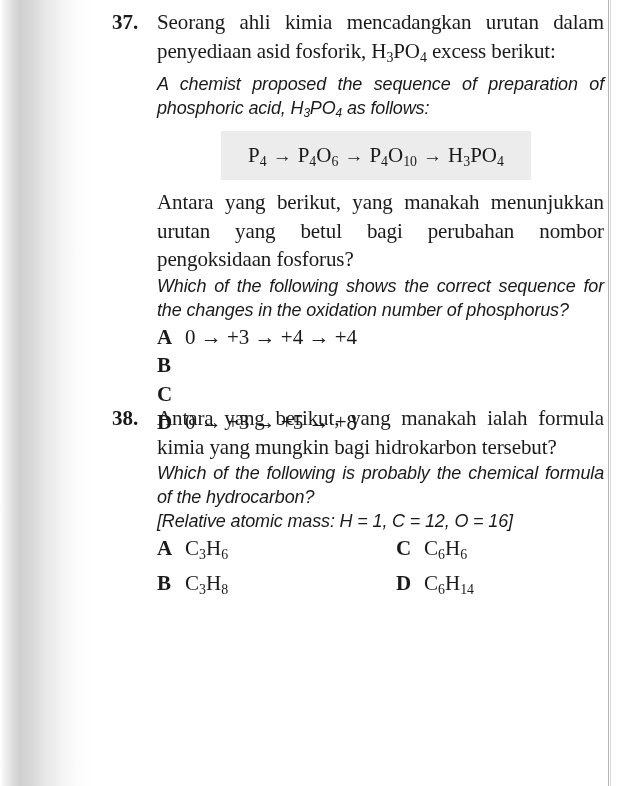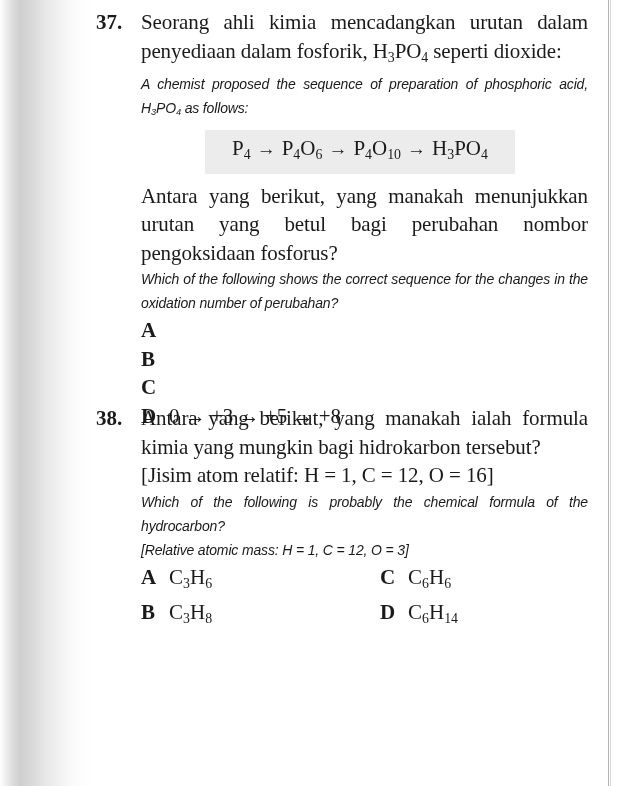--- a/index.html
+++ b/index.html
@@ -43,21 +43,21 @@
   }
   #page-rule-2 {
     position: absolute;
     left: 610px; top: 0;
     width: 1px; height: 786px;
     background: #d8d8d8;
   }
 
   #page {
     position: absolute;
-    left: 0; top: 0;
+    left: 16px; top: 0;
     width: 515px; height: 786px;
   }
 
   .question {
     position: absolute;
     left: 96px;
     width: 492px;
   }
   #q37 { top: 8px; }
   #q38 { top: 404px; }
@@ -87,37 +87,37 @@
     text-align-last: left;
     margin: 0;
     letter-spacing: -0.1px;
   }
   .malay.nojust { text-align: left; }
 
   
   .english {
     font-family: "Liberation Sans", sans-serif;
     font-style: italic;
-    font-size: 14px;
+    font-size: 18px;
     line-height: 24px;
     text-align: justify;
     text-align-last: left;
     margin: 0;
     color: #1a1a1a;
     letter-spacing: -0.15px;
   }
   .english.nojust { text-align: left; }
 
   sub { font-size: 0.66em; vertical-align: -0.26em; }
 
   
   .equation-box {
     background: #ececec;
     margin: 6px 0 8px 0;
-    padding: 5px 0 6px 0;
+    padding: 11px 0 6px 0;
     text-align: center;
     width: 310px;
     margin-left: 64px;
   }
   .equation {
     font-family: "Liberation Serif", serif;
     font-size: 21px;
     line-height: 26px;
     white-space: nowrap;
   }
@@ -167,58 +167,58 @@
 <div id="page-rule"></div>
 <div id="page-rule-2"></div>
 
 <div id="page">
 
   <div class="question" id="q37">
     <div class="q-number">37.</div>
     <div class="q-body">
 
       <p class="malay"><span>Seorang ahli kimia mencadangkan urutan dalam</span>
-        <span>penyediaan dalam fosforik, H</span><sub>3</sub><span>PO</span><sub>4</sub><span> seperti dioxide:</span></p>
+        <span>penyediaan asid fosforik, H</span><sub>3</sub><span>PO</span><sub>4</sub><span> excess berikut:</span></p>
 
       <p class="english"><span>A chemist proposed the sequence of preparation of phosphoric acid, H</span><sub>3</sub><span>PO</span><sub>4</sub><span> as follows:</span></p>
 
       <div class="equation-box">
         <span class="equation"><span>P<sub>4</sub></span><span class="arrow">→</span><span>P<sub>4</sub>O<sub>6</sub></span><span class="arrow">→</span><span>P<sub>4</sub>O<sub>10</sub></span><span class="arrow">→</span><span>H<sub>3</sub>PO<sub>4</sub></span></span>
       </div>
 
       <p class="malay">Antara yang berikut, yang manakah menunjukkan urutan yang betul bagi perubahan nombor pengoksidaan fosforus?</p>
-      <p class="english">Which of the following shows the correct sequence for the changes in the oxidation number of perubahan?</p>
+      <p class="english">Which of the following shows the correct sequence for the changes in the oxidation number of phosphorus?</p>
 
       <ul class="options">
         <li class="option-row">
           <span class="option-letter">A</span>
+          <span class="option-text">0 → +3 → +4 → +4</span>
         </li>
         <li class="option-row">
           <span class="option-letter">B</span>
         </li>
         <li class="option-row">
           <span class="option-letter">C</span>
         </li>
         <li class="option-row">
           <span class="option-letter">D</span>
           <span class="option-text">0 → +3 → +5 → +8</span>
         </li>
       </ul>
     </div>
   </div>
 
   <div class="question" id="q38">
     <div class="q-number">38.</div>
     <div class="q-body">
 
       <p class="malay">Antara yang berikut, yang manakah ialah formula kimia yang mungkin bagi hidrokarbon tersebut?</p>
-      <p class="malay nojust">[Jisim atom relatif: H = 1, C = 12, O = 16]</p>
 
       <p class="english">Which of the following is probably the chemical formula of the hydrocarbon?</p>
-      <p class="english nojust">[Relative atomic mass: H = 1, C = 12, O = 3]</p>
+      <p class="english nojust">[Relative atomic mass: H = 1, C = 12, O = 16]</p>
 
       <ul class="options-2col">
         <li class="opt2-row">
           <span class="opt2-cell left">
             <span class="option-letter">A</span>
             <span class="option-text"><span>C</span><sub>3</sub><span>H</span><sub>6</sub></span>
           </span>
           <span class="opt2-cell right">
             <span class="option-letter">C</span>
             <span class="option-text"><span>C</span><sub>6</sub><span>H</span><sub>6</sub></span>

